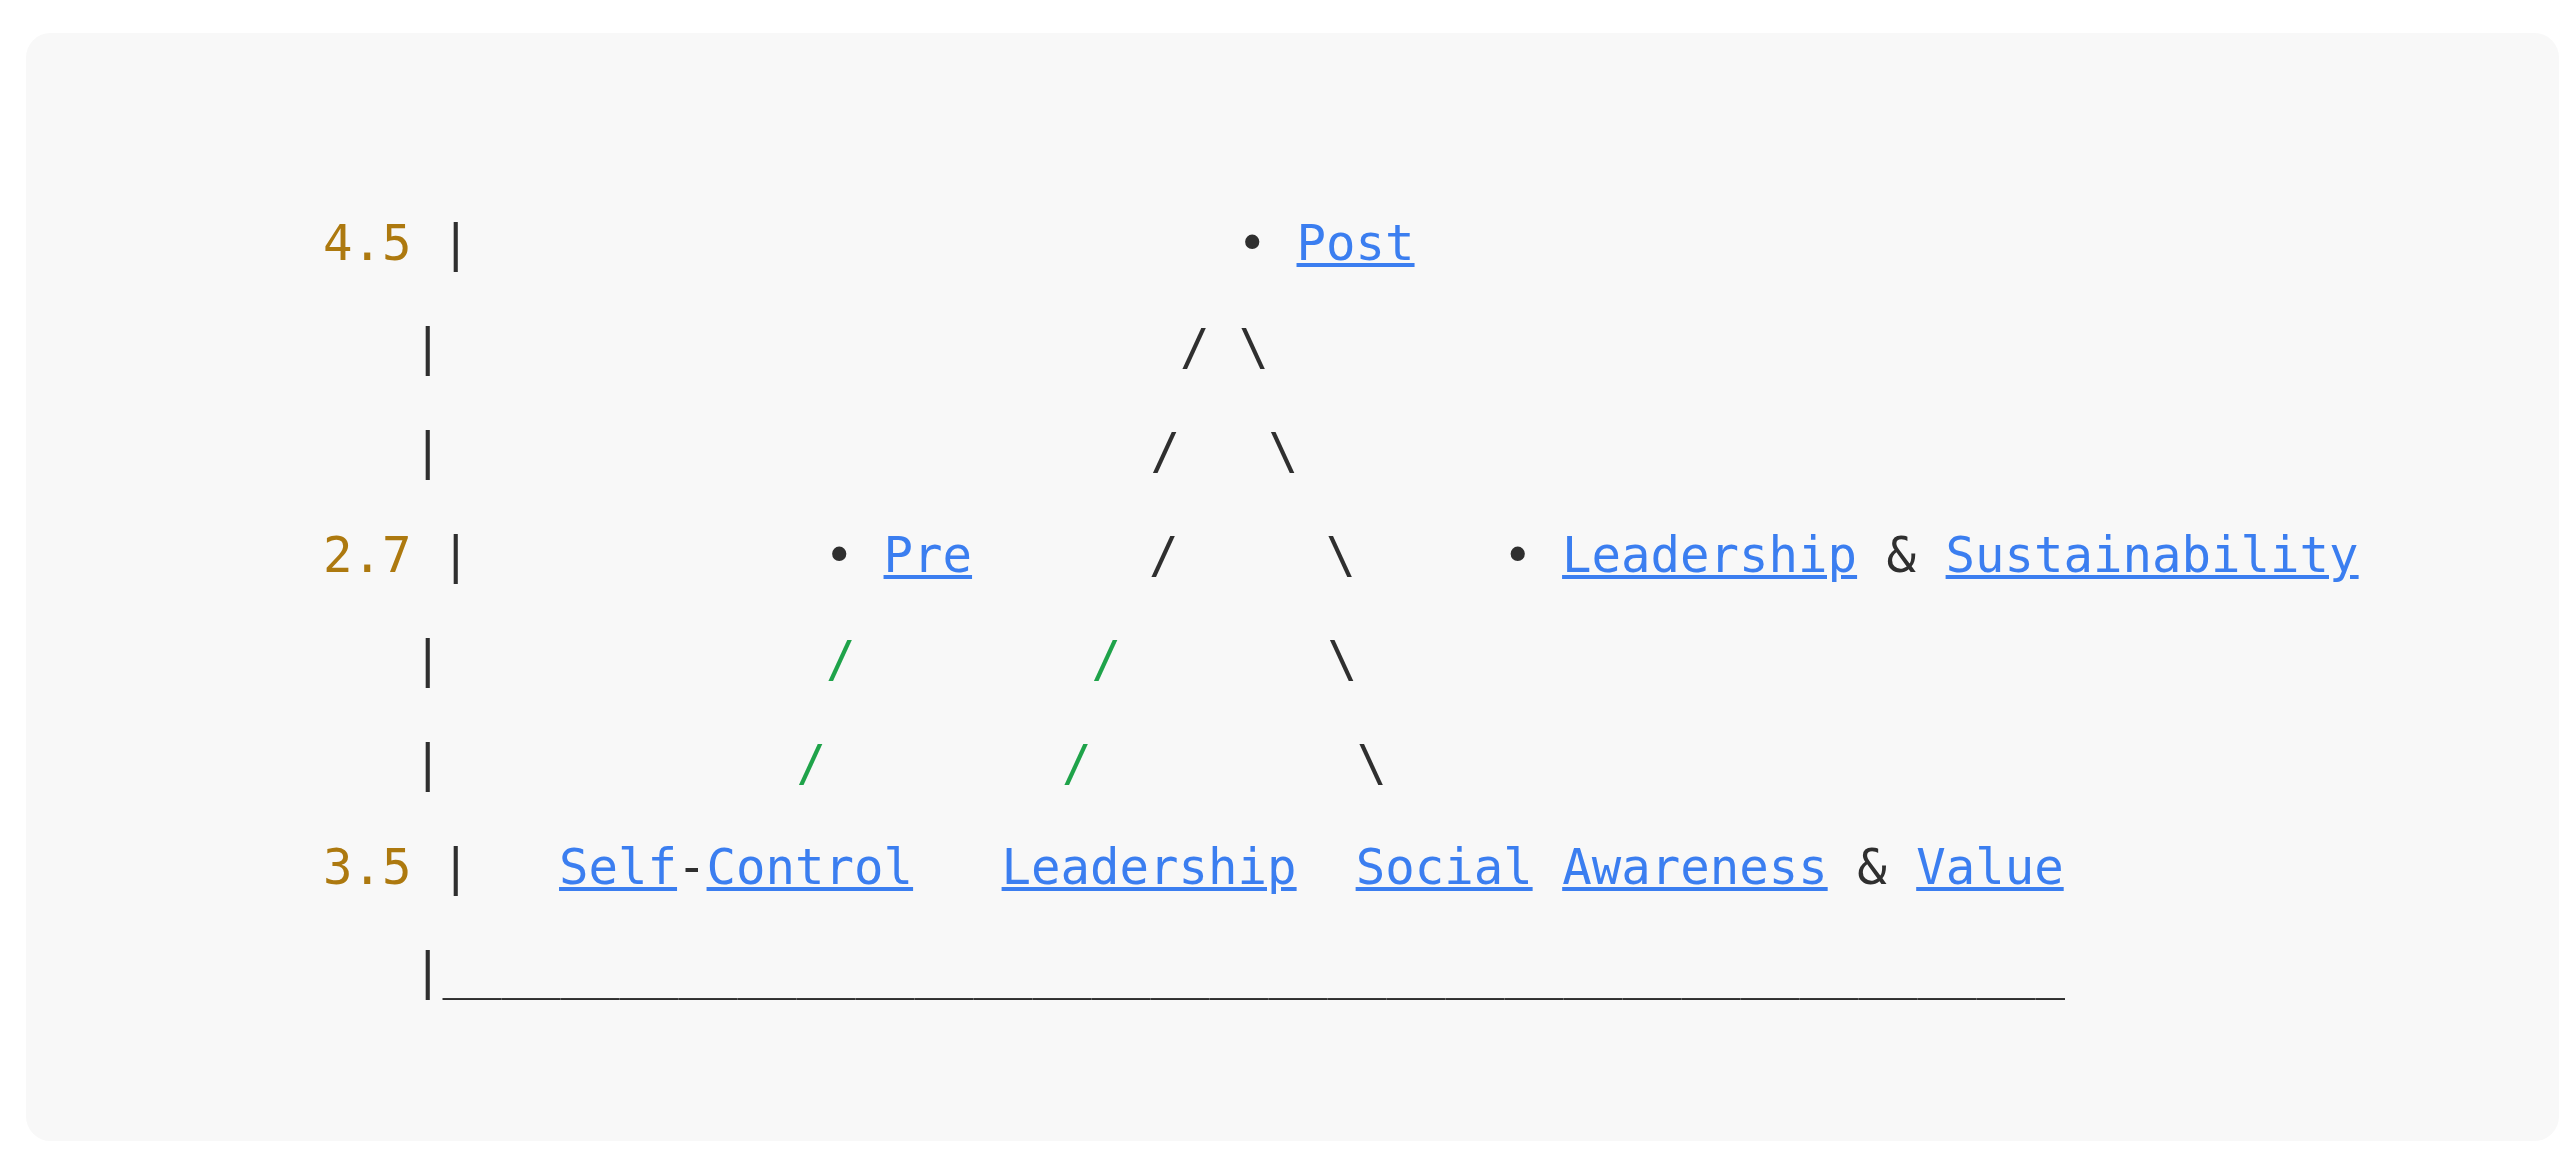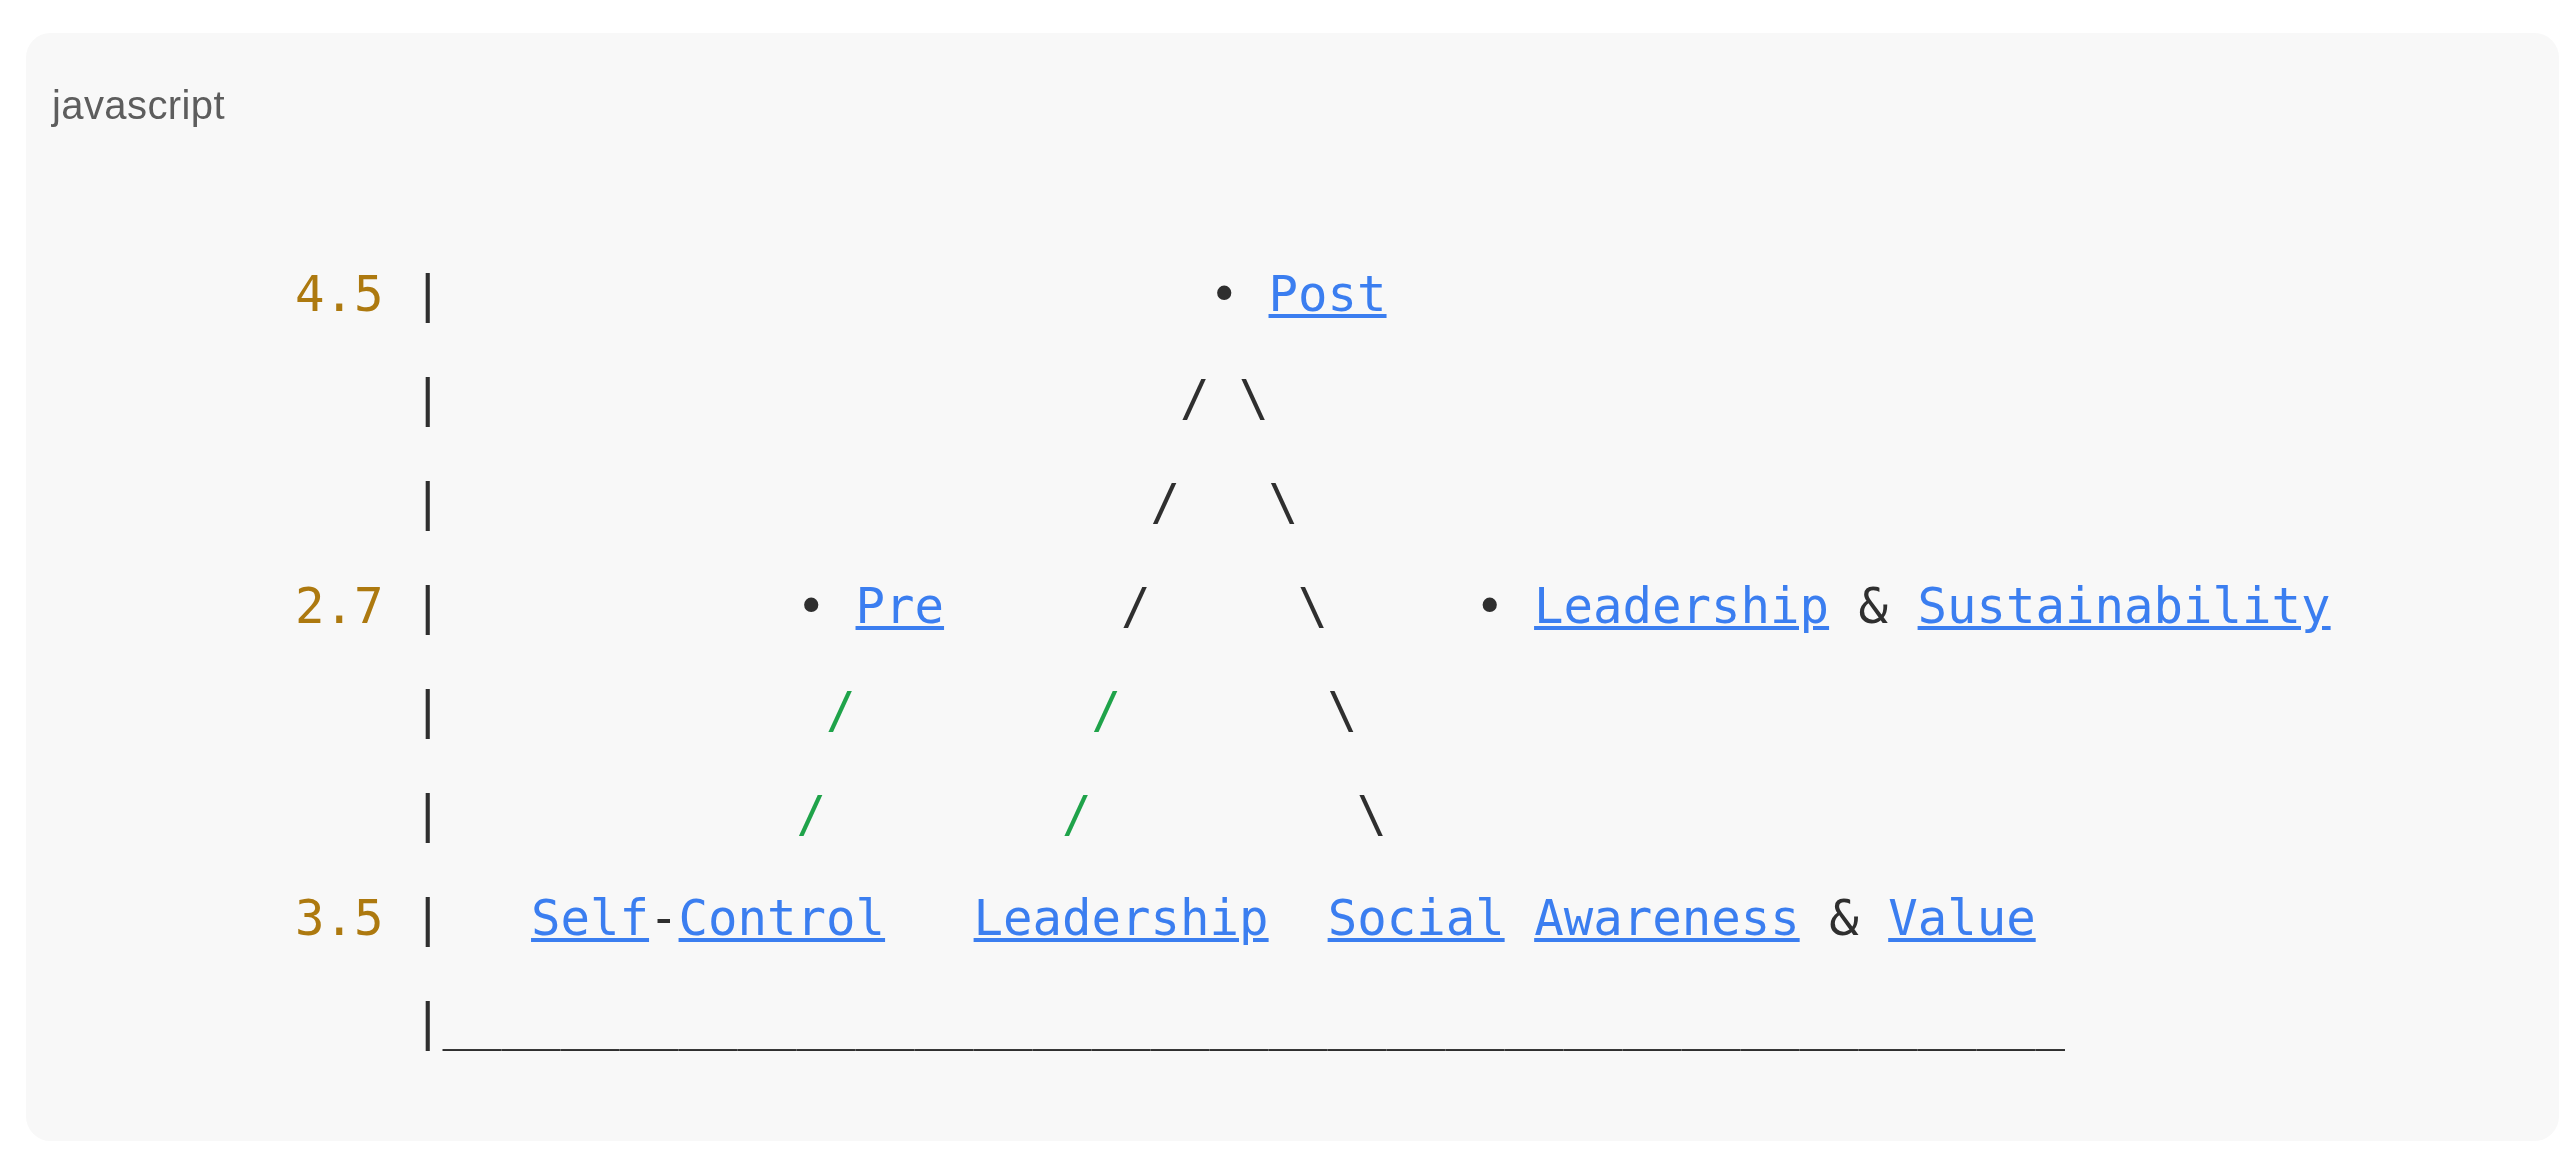--- a/index.html
+++ b/index.html
@@ -28,29 +28,28 @@
   pre.ascii{
     margin:112px 0 0 0;
     padding:0 0 0 243px;
     font-family:"DejaVu Sans Mono","Liberation Mono",monospace;
     font-size:49px;
     line-height:104px;
     white-space:pre;
     color:var(--def, #2f2f2f);
   }
   .c-def  {color:var(--def,  #2f2f2f);}
-  .c-num  {color:var(--num,  #ad790f);}
+  .c-num  {color:var(--num,  #ad790f);margin-left:28px;}
   .c-blue {color:var(--blue, #3b7ef0);text-decoration:underline;}
   .c-green{color:var(--green,#1fa34a);}
 </style>
 </head>
 <body>
 
 <div class="code-block">
-  <div class="code-lang">javascript</div>
   <pre class="ascii" id="ascii-chart"><span><span class="c-num">4.5</span><span class="c-def"> |                          • </span><span class="c-blue">Post</span></span>
 <span><span class="c-def">    |                         / \</span></span>
 <span><span class="c-def">    |                        /   \</span></span>
 <span><span class="c-num">2.7</span><span class="c-def"> |            • </span><span class="c-blue">Pre</span><span class="c-def">      /     \     • </span><span class="c-blue">Leadership</span><span class="c-def"> &amp; </span><span class="c-blue">Sustainability</span></span>
 <span><span class="c-def">    |             </span><span class="c-green">/</span><span class="c-def">        </span><span class="c-green">/</span><span class="c-def">       </span><span class="c-def">\</span></span>
 <span><span class="c-def">    |            </span><span class="c-green">/</span><span class="c-def">        </span><span class="c-green">/</span><span class="c-def">         </span><span class="c-def">\</span></span>
 <span><span class="c-num">3.5</span><span class="c-def"> |   </span><span class="c-blue">Self</span><span class="c-def">-</span><span class="c-blue">Control</span><span class="c-def">   </span><span class="c-blue">Leadership</span><span class="c-def">  </span><span class="c-blue">Social</span><span class="c-def"> </span><span class="c-blue">Awareness</span><span class="c-def"> &amp; </span><span class="c-blue">Value</span></span>
 <span><span class="c-def">    |_______________________________________________________</span></span></pre>
 </div>
 

